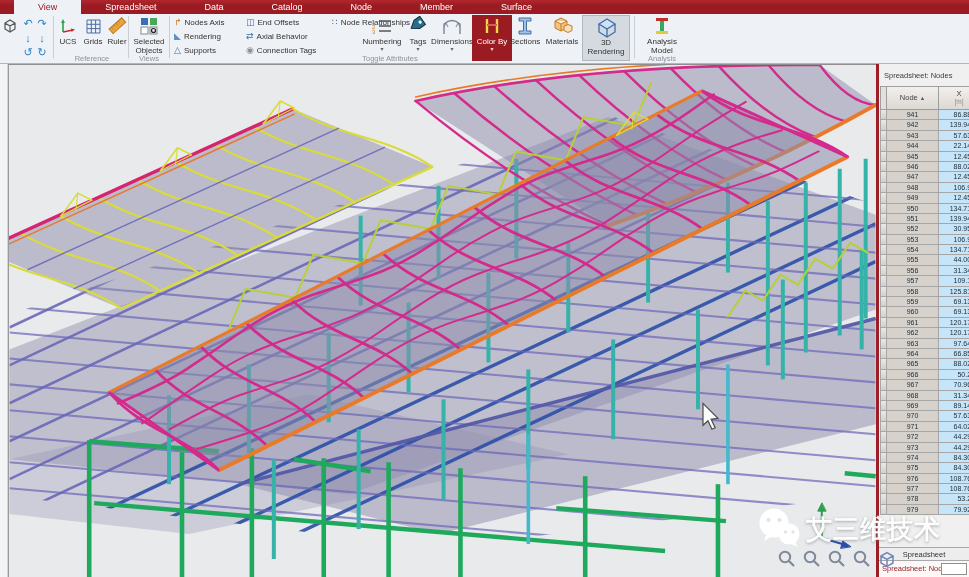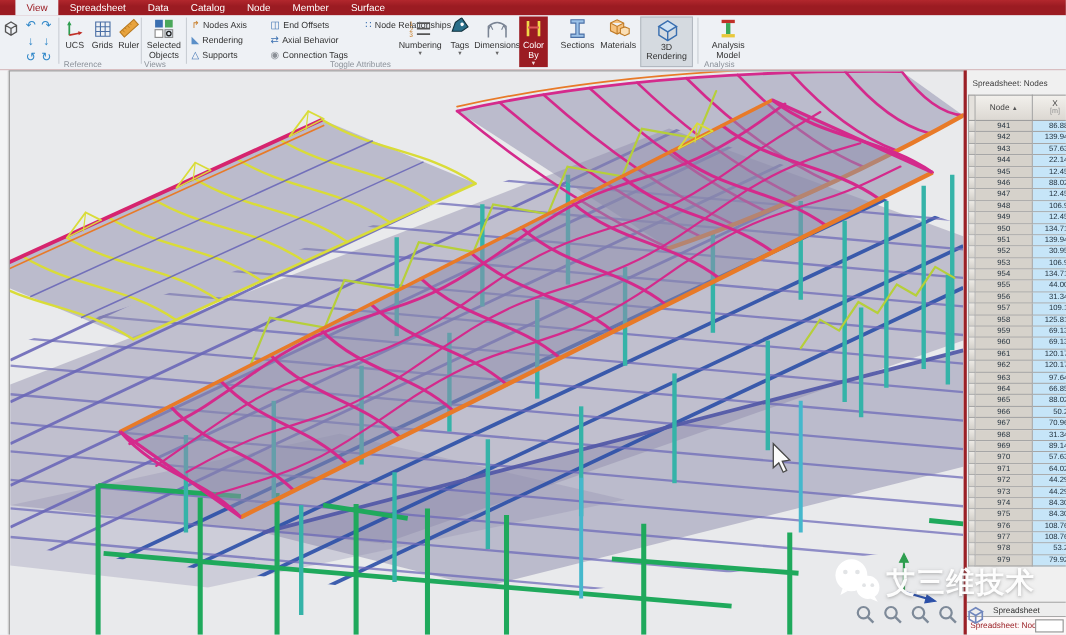--- a/index.html
+++ b/index.html
@@ -1,28 +1,28 @@
 <!DOCTYPE html>
 <html><head>
 <meta charset="utf-8">
 <style>
   html,body{margin:0;padding:0;width:969px;height:577px;overflow:hidden;
     font-family:"Liberation Sans","DejaVu Sans",sans-serif;background:#eceff3;position:relative;}
   *{box-sizing:border-box;}
   
   .tabbar{position:absolute;left:0;top:0;width:969px;height:14px;
     background:linear-gradient(#b2272d,#9b1b22 40%);display:flex;align-items:stretch;}
-  .tab{color:#fff;font-size:9px;line-height:14px;padding:0 10px;white-space:nowrap;}
+  .tab{color:#fff;font-size:9px;line-height:14px;padding:0 24px;white-space:nowrap;}
   .tab.clip{width:14px;padding:16px 2px;overflow:hidden;}
   .tab.active{background:#eef1f5;color:#9b1b22;}
   
   .ribbon{position:absolute;left:0;top:14px;width:969px;height:50px;background:#eef1f5;
     border-bottom:1px solid #cfa9ab;}
   .sep{position:absolute;top:2px;height:42px;width:1px;background:#c9ced4;}
-  .gl{position:absolute;top:40px;font-size:7.5px;color:#8d939b;}
+  .gl{position:absolute;top:40px;font-size:7.5px;color:#8d939b;text-align:center;}
   .bigbtn{position:absolute;top:1px;height:46px;display:flex;flex-direction:column;
     align-items:center;font-size:8px;color:#333;}
   .bigbtn .ic{height:22px;display:flex;align-items:center;justify-content:center;}
   .bigbtn .lb{line-height:9px;text-align:center;}
   .bigbtn .dd{font-size:6px;color:#666;line-height:6px;}
   .bigbtn.redtile{background:#9b1b22;color:#fff;}
   .bigbtn.redtile .dd{color:#f3d9da;}
   .bigbtn.graytile{background:#d5dae0;border:1px solid #b2b8c0;}
   .smallbtn{position:absolute;height:13px;display:flex;align-items:center;gap:3px;
     font-size:8px;color:#333;white-space:nowrap;}
@@ -201,21 +201,21 @@
   <div class="bigbtn" style="left:432px;width:40px">
     <span class="ic">
       <svg width="22" height="18">
           <path d="M3,17 V7 Q11,0 19,7 V17" fill="none" stroke="#7a8494" stroke-width="1.4"></path>
           <path d="M3,10 L5,6 L7,10 M15,10 L17,6 L19,10" fill="none" stroke="#7a8494" stroke-width="1"></path>
         </svg>
     </span>
     <span class="lb">Dimensions</span>
     <span class="dd">▾</span>
   </div>
-  <div class="bigbtn redtile" style="left:472px;width:26px">
+  <div class="bigbtn redtile" style="left:472px;width:40px">
     <span class="ic">
       <svg width="18" height="18">
           <line x1="4" y1="2" x2="4" y2="16" stroke="#f0d848" stroke-width="2.4"></line>
           <line x1="14" y1="2" x2="14" y2="16" stroke="#f0d848" stroke-width="2.4"></line>
           <line x1="4" y1="8" x2="14" y2="8" stroke="#e05858" stroke-width="2"></line>
         </svg>
     </span>
     <span class="lb">Color By</span>
     <span class="dd">▾</span>
   </div>

